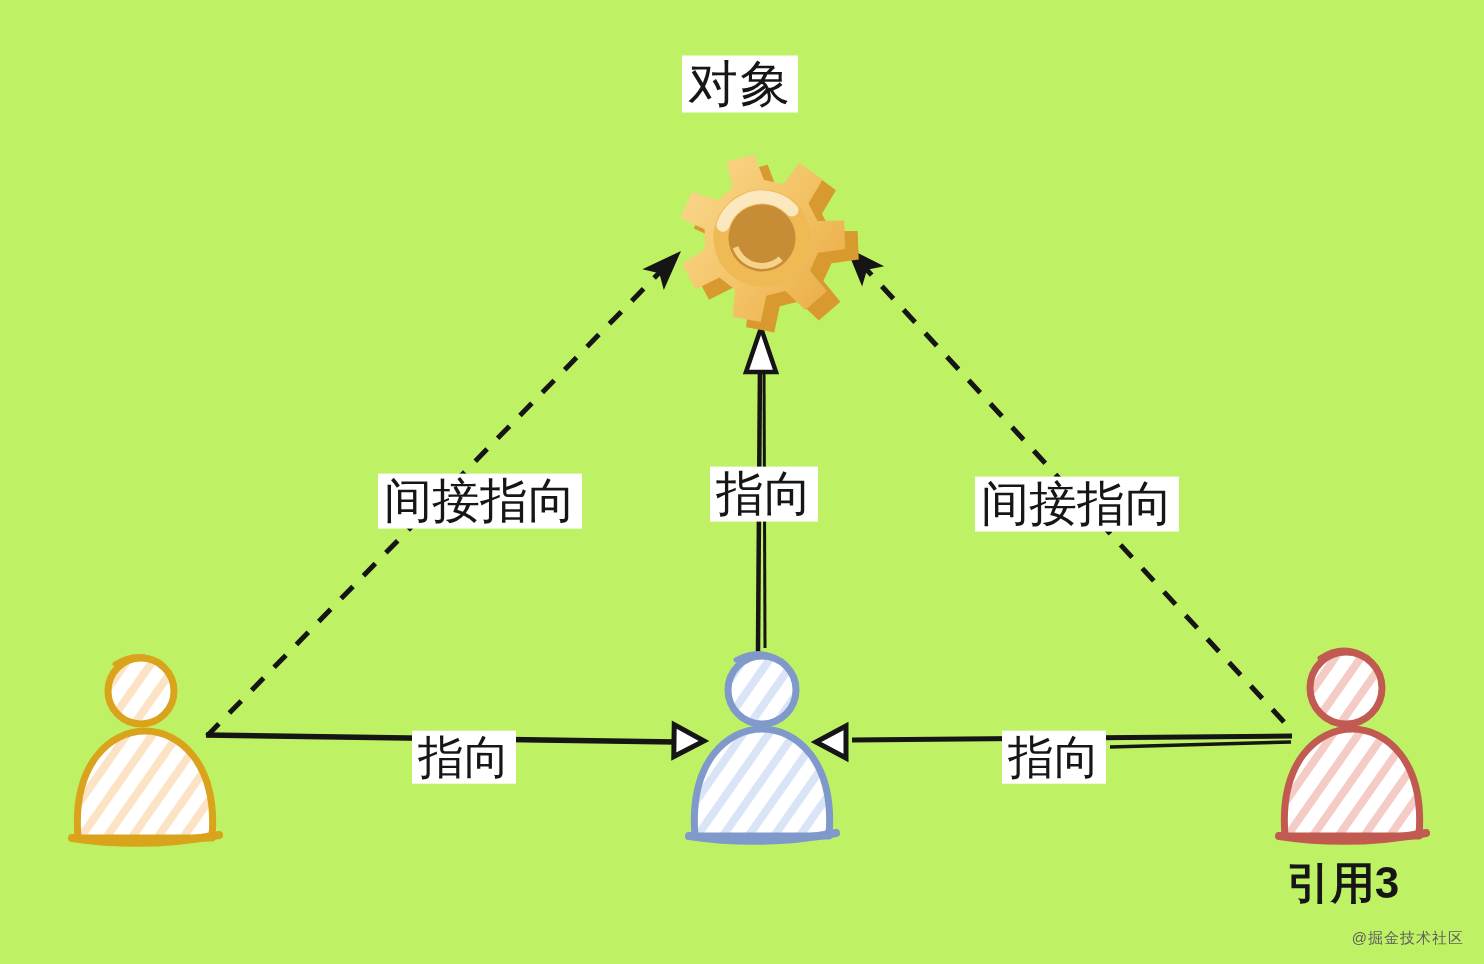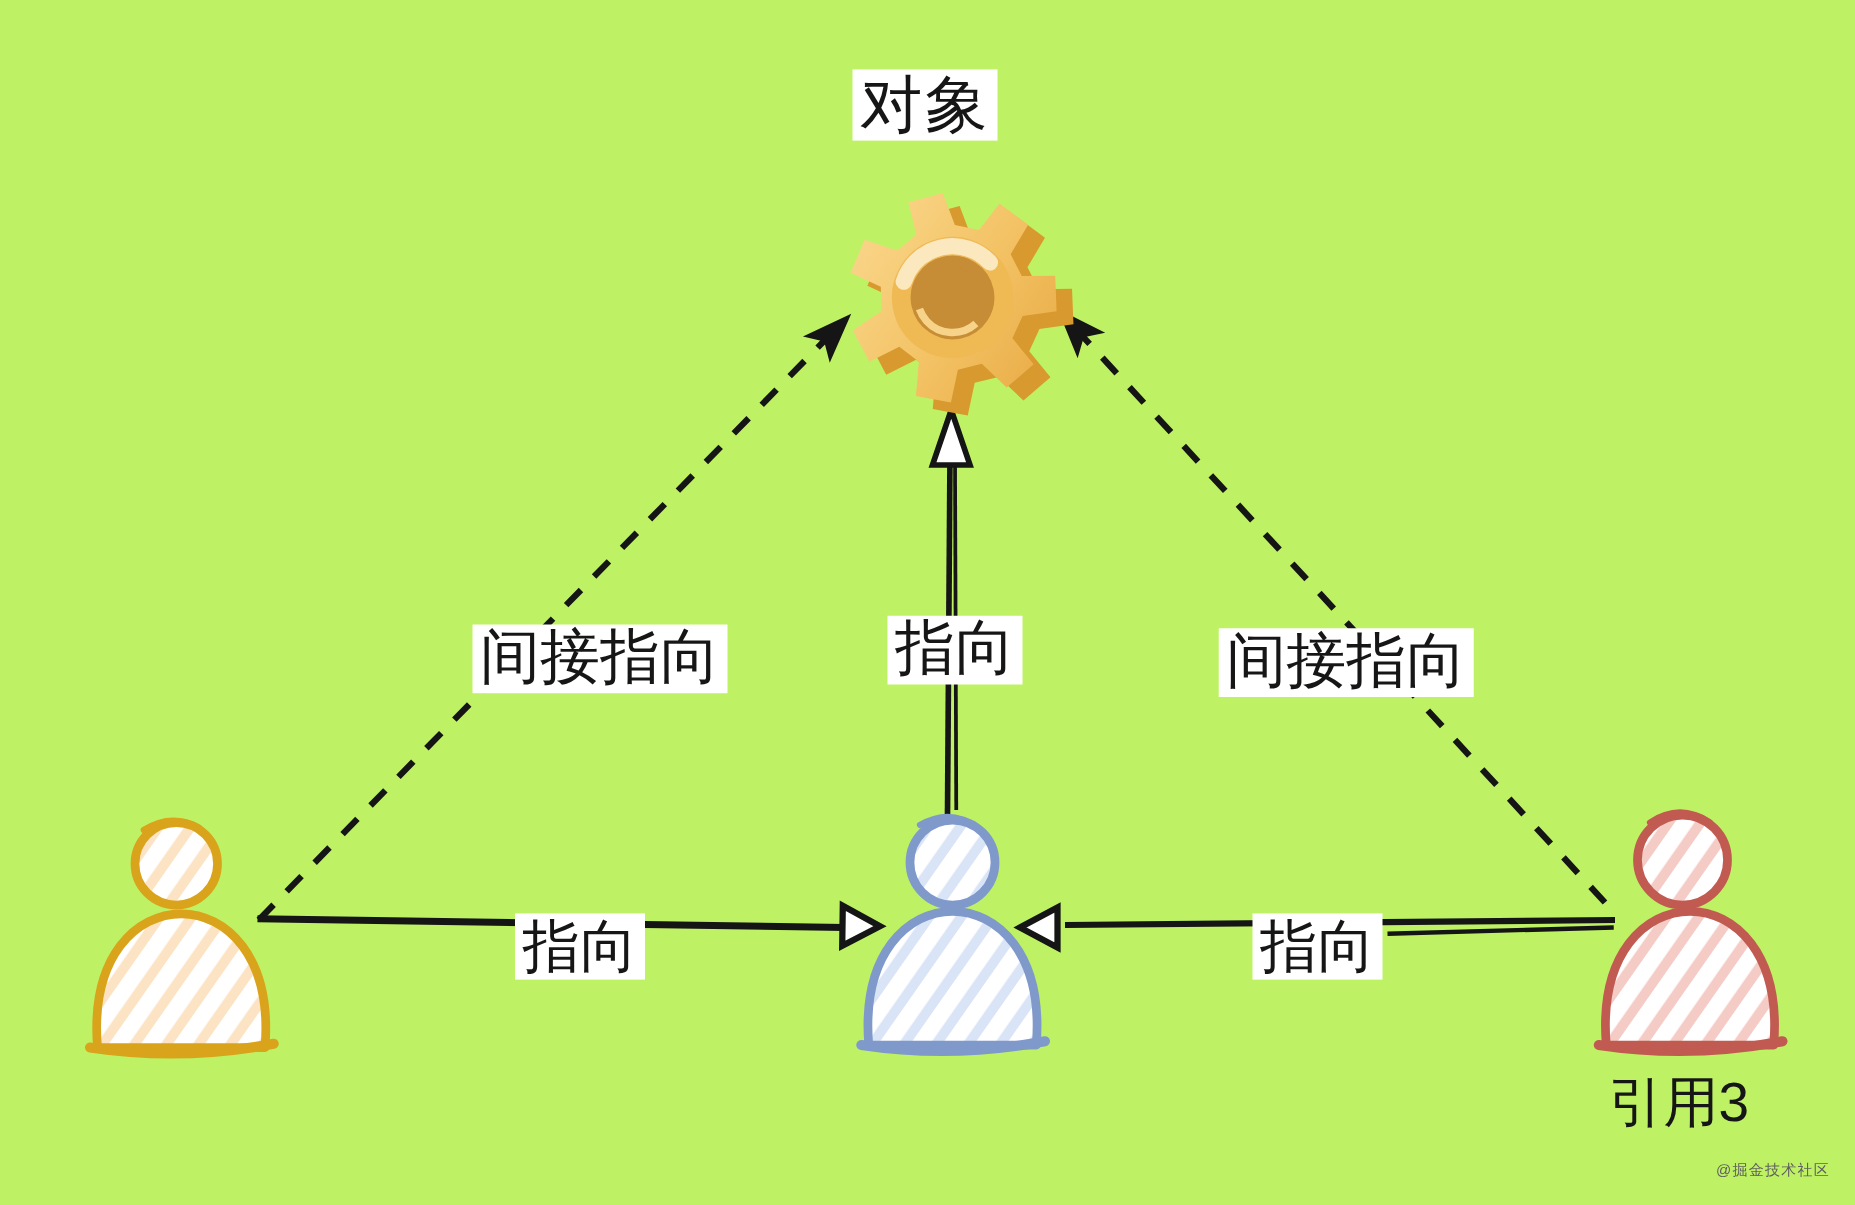--- a/index.html
+++ b/index.html
@@ -2,24 +2,24 @@
 <html><head>
 <meta charset="utf-8">
 <style>
   html,body{margin:0;padding:0;background:#fff;}
   .stage{position:relative;width:1484px;height:964px;background:#bef264;overflow:hidden;
          font-family:"Liberation Sans","DejaVu Sans",sans-serif;}
   .layer{position:absolute;left:0;top:0;}
   .lbl{position:absolute;transform:translate(-50%,-50%);white-space:nowrap;color:#161616;
        background:#ffffff;padding:1px 6px;line-height:1.1;}
   .lbl.title{font-size:50px;letter-spacing:2px;}
-  .lbl.edge-big{font-size:48px;margin-top:26px;}
+  .lbl.edge-big{font-size:48px;}
   .lbl.edge-small{font-size:46px;}
   .lbl.node{font-size:44px;background:transparent;}
-  .watermark{position:absolute;right:14px;top:929px;font-size:12px;color:#5f5f5f;
+  .watermark{position:absolute;right:14px;top:929px;font-size:15px;color:#5f5f5f;
              letter-spacing:1px;transform:none;background:transparent;}
 </style>
 </head>
 <body>
 
 <div class="stage">
 
   <svg class="layer" width="1484" height="964" viewBox="0 0 1484 964">
     <defs>
       <linearGradient id="gearGrad" x1="0" y1="0" x2="1" y2="1">
@@ -120,16 +120,16 @@
   <div class="lbl edge-big" style="left:764px;top:494px;">指向</div>
 
   <div class="lbl edge-big" style="left:1077px;top:504px;">间接指向</div>
 
   <div class="lbl edge-small" style="left:464px;top:757px;">指向</div>
 
   <div class="lbl edge-small" style="left:1054px;top:757px;">指向</div>
 
 
 
-  <div class="lbl node" style="left:1343px;top:883px;">引用3</div>
+  <div class="lbl node" style="left:1343px;top:883px;font-weight:bold;">引用3</div>
 
   <div class="lbl watermark">@掘金技术社区</div>
 </div>
 
 </body></html>

